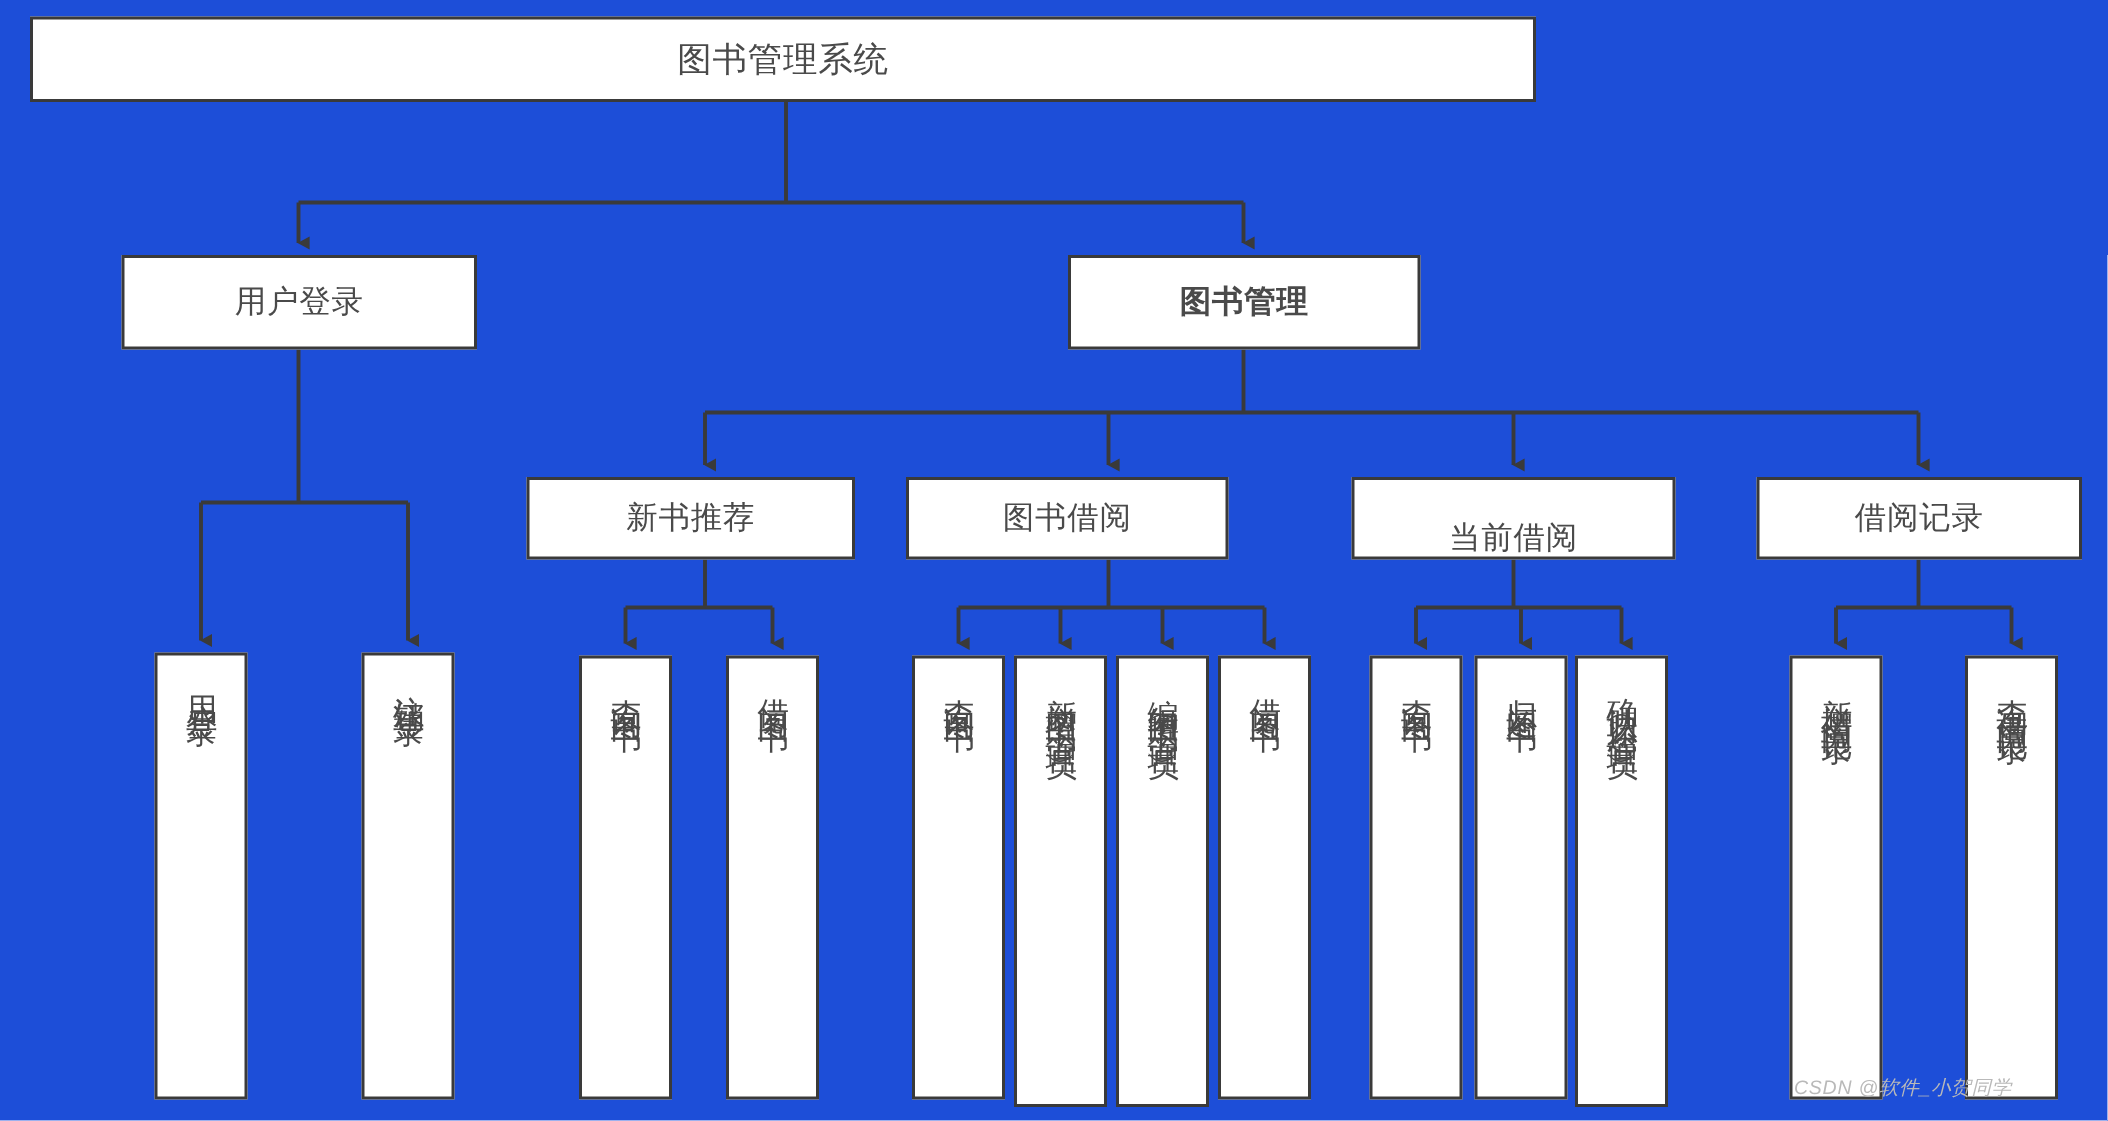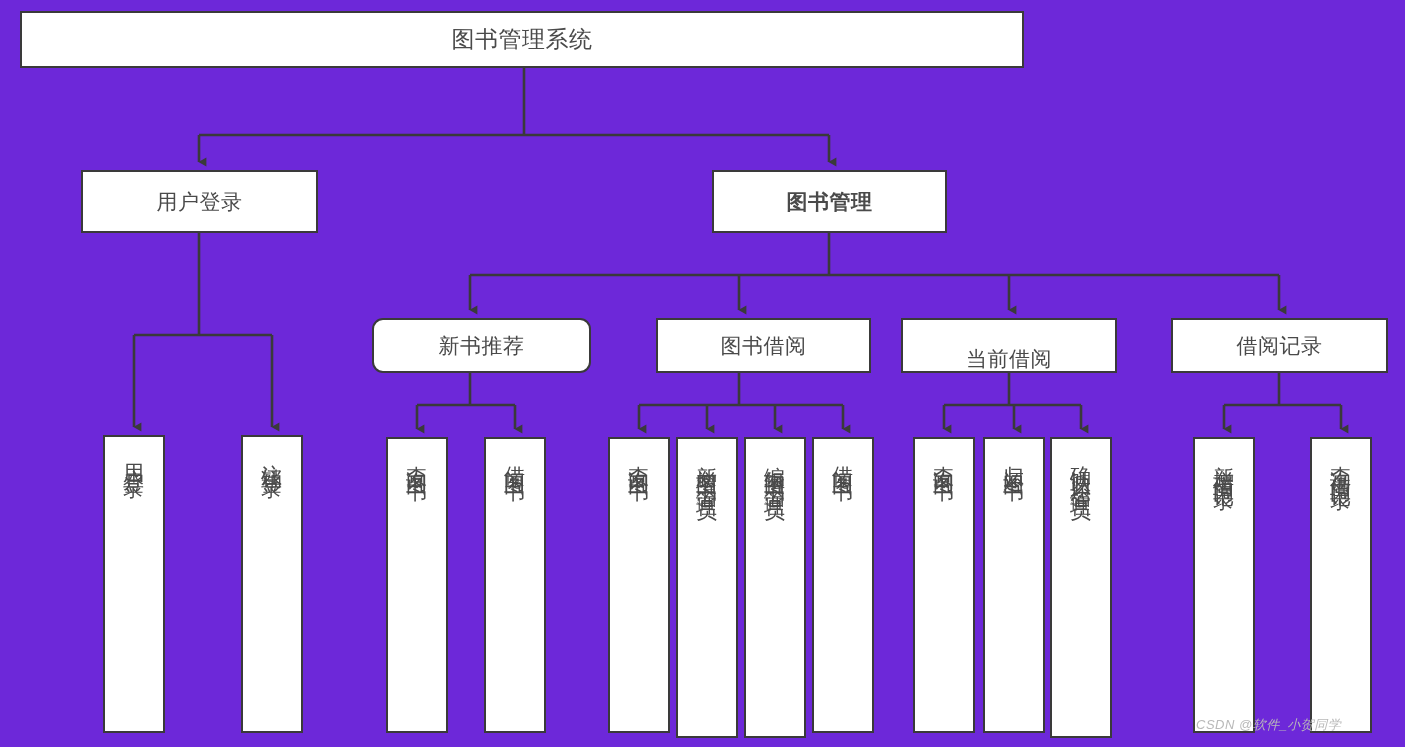--- a/index.html
+++ b/index.html
@@ -7,21 +7,21 @@
     padding: 0;
     background: #ffffff;
   }
   body {
     font-family: "Liberation Sans", "DejaVu Sans", sans-serif;
   }
   #canvas {
     position: relative;
     width: 1405px;
     height: 747px;
-    background: #6d28d9;
+    background: #1d4ed8;
     overflow: hidden;
   }
   svg.wires {
     position: absolute;
     left: 0;
     top: 0;
     width: 1405px;
     height: 747px;
     pointer-events: none;
   }
@@ -132,24 +132,24 @@
     <span class="label">图书管理系统</span>
   </div>
 
   <div class="node h mid" style="left:81px; top:170px; width:237px; height:63px;">
     <span class="label">用户登录</span>
   </div>
   <div class="node h mid" style="left:712px; top:170px; width:235px; height:63px;font-weight:bold;">
     <span class="label">图书管理</span>
   </div>
 
-  <div class="node h mid" style="left:372px; top:318px; width:219px; height:55px;border-radius:11px;">
+  <div class="node h mid" style="left:351px; top:318px; width:219px; height:55px;">
     <span class="label">新书推荐</span>
   </div>
-  <div class="node h mid" style="left:656px; top:318px; width:215px; height:55px;">
+  <div class="node h mid" style="left:604px; top:318px; width:215px; height:55px;">
     <span class="label">图书借阅</span>
   </div>
   <div class="node h mid" style="left:901px; top:318px; width:216px; height:55px;align-items:flex-end;">
     <span class="label">当前借阅</span>
   </div>
   <div class="node h mid" style="left:1171px; top:318px; width:217px; height:55px;">
     <span class="label">借阅记录</span>
   </div>
 
   <div class="node v" style="left:103px; top:435px; width:62px; height:298px;">

